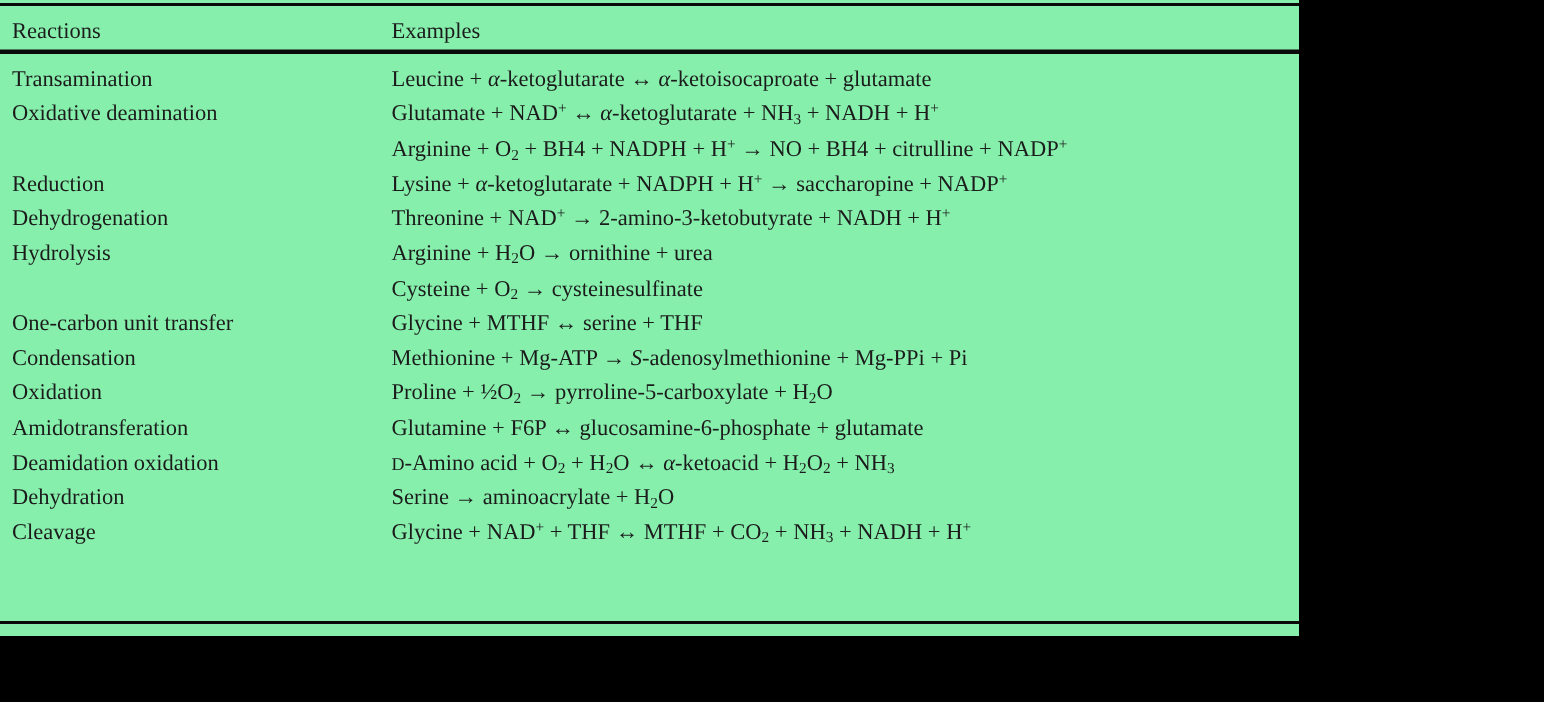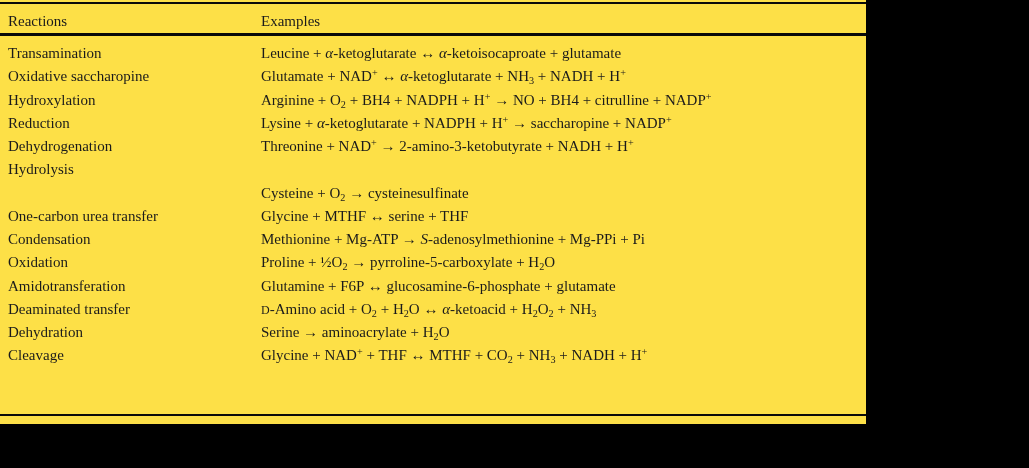--- a/index.html
+++ b/index.html
@@ -6,21 +6,21 @@
   html, body { width: 1029px; height: 468px; overflow: hidden; }
   body {
     background: #000000;
     font-family: "Liberation Serif", "DejaVu Serif", serif;
     position: relative;
   }
   .paper {
     position: absolute;
     left: 0; top: 0;
     width: 866px; height: 424px;
-    background: #fde047;
+    background: #86efac;
     color: #1b1b1b;
   }
   .rule {
     position: absolute;
     left: 0; width: 100%;
     background: #0a0a0a;
   }
   .rule-top   { top: 2px;  height: 2px; }
   .rule-head  { top: 33px; height: 3px; }
   .rule-bottom{ top: 414px; height: 2px; }
@@ -66,70 +66,70 @@
   <div class="rule rule-head"></div>
 
   <div class="table-body">
   <div class="table-row">
     <span class="cell-1">Transamination</span>
     <span class="cell-2">Leucine + <i>α</i>-ketoglutarate ↔ <i>α</i>-ketoisocaproate + glutamate</span>
   </div>
 
 
   <div class="table-row">
-    <span class="cell-1">Oxidative saccharopine</span>
+    <span class="cell-1">Oxidative deamination</span>
     <span class="cell-2">Glutamate + NAD<sup>+</sup> ↔ <i>α</i>-ketoglutarate + NH<sub>3</sub> + NADH + H<sup>+</sup></span>
   </div>
 
 
   <div class="table-row">
-    <span class="cell-1">Hydroxylation</span>
     <span class="cell-2">Arginine + O<sub>2</sub> + BH4 + NADPH + H<sup>+</sup> → NO + BH4 + citrulline + NADP<sup>+</sup></span>
   </div>
 
   <div class="table-row">
     <span class="cell-1">Reduction</span>
     <span class="cell-2">Lysine + <i>α</i>-ketoglutarate + NADPH + H<sup>+</sup> → saccharopine + NADP<sup>+</sup></span>
   </div>
 
   <div class="table-row">
     <span class="cell-1">Dehydrogenation</span>
     <span class="cell-2">Threonine + NAD<sup>+</sup> → 2-amino-3-ketobutyrate + NADH + H<sup>+</sup></span>
   </div>
 
   <div class="table-row">
     <span class="cell-1">Hydrolysis</span>
+    <span class="cell-2">Arginine + H<sub>2</sub>O → ornithine + urea</span>
   </div>
 
   <div class="table-row">
     <span class="cell-2">Cysteine + O<sub>2</sub> → cysteinesulfinate</span>
   </div>
 
   <div class="table-row">
-    <span class="cell-1">One-carbon urea transfer</span>
+    <span class="cell-1">One-carbon unit transfer</span>
     <span class="cell-2">Glycine + MTHF ↔ serine + THF</span>
   </div>
 
   <div class="table-row">
     <span class="cell-1">Condensation</span>
     <span class="cell-2">Methionine + Mg-ATP → <i>S</i>-adenosylmethionine + Mg-PPi + Pi</span>
   </div>
 
   <div class="table-row">
     <span class="cell-1">Oxidation</span>
     <span class="cell-2">Proline + ½O<sub>2</sub> → pyrroline-5-carboxylate + H<sub>2</sub>O</span>
   </div>
 
   <div class="table-row">
     <span class="cell-1">Amidotransferation</span>
     <span class="cell-2">Glutamine + F6P ↔ glucosamine-6-phosphate + glutamate</span>
   </div>
 
   <div class="table-row">
-    <span class="cell-1">Deaminated transfer</span>
+    <span class="cell-1">Deamidation oxidation</span>
     <span class="cell-2"><span class="sc">D</span>-Amino acid + O<sub>2</sub> + H<sub>2</sub>O ↔ <i>α</i>-ketoacid + H<sub>2</sub>O<sub>2</sub> + NH<sub>3</sub></span>
   </div>
 
   <div class="table-row">
     <span class="cell-1">Dehydration</span>
     <span class="cell-2">Serine → aminoacrylate + H<sub>2</sub>O</span>
   </div>
 
   <div class="table-row">
     <span class="cell-1">Cleavage</span>

